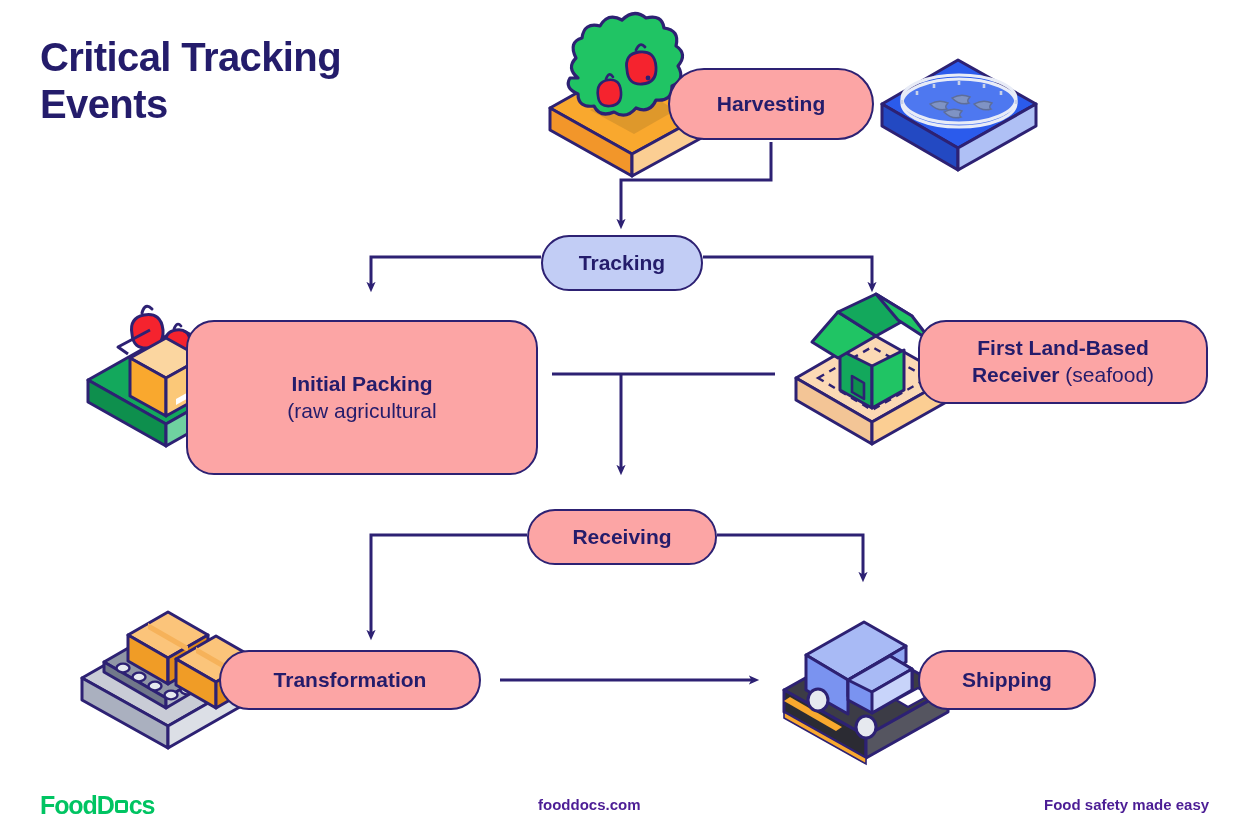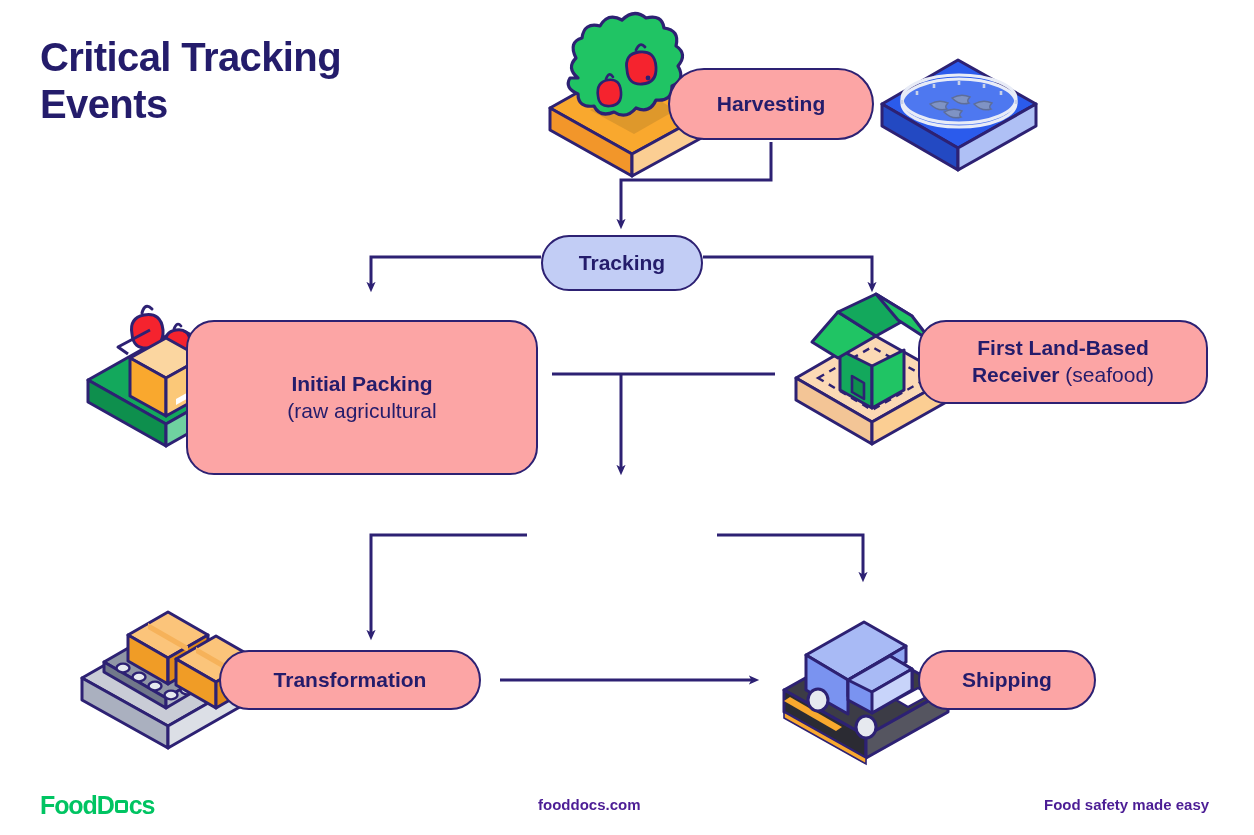--- a/index.html
+++ b/index.html
@@ -252,20 +252,23 @@
     </span>
   </div>
 
   <div class="pill soft left-text" id="node-firstland">
     <span class="inner">
       <span>First Land-Based</span><br>
       <span>Receiver</span><span class="reg"> (seafood)</span>
     </span>
   </div>
 
+  <div class="pill round" id="node-receiving">
+    <span class="inner">Receiving</span>
+  </div>
 
   <div class="pill round" id="node-transform">
     <span class="inner">Transformation</span>
   </div>
 
   <div class="pill round" id="node-shipping">
     <span class="inner">Shipping</span>
   </div>
 
   <div id="footer-logo">

